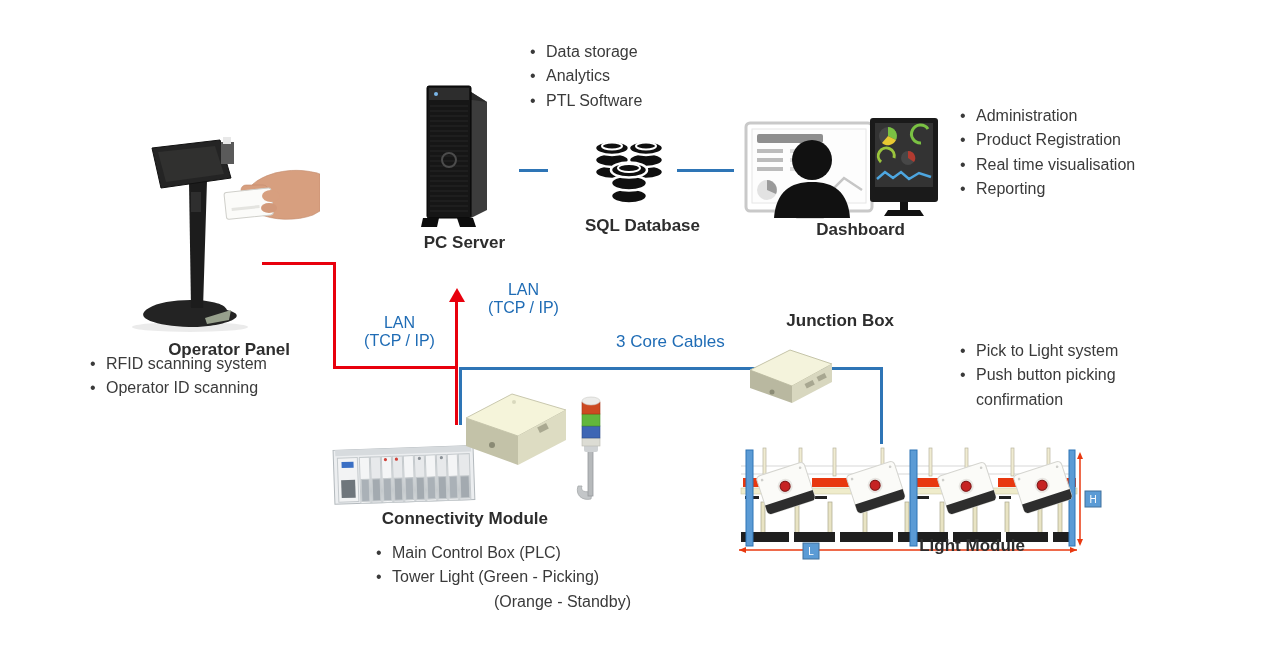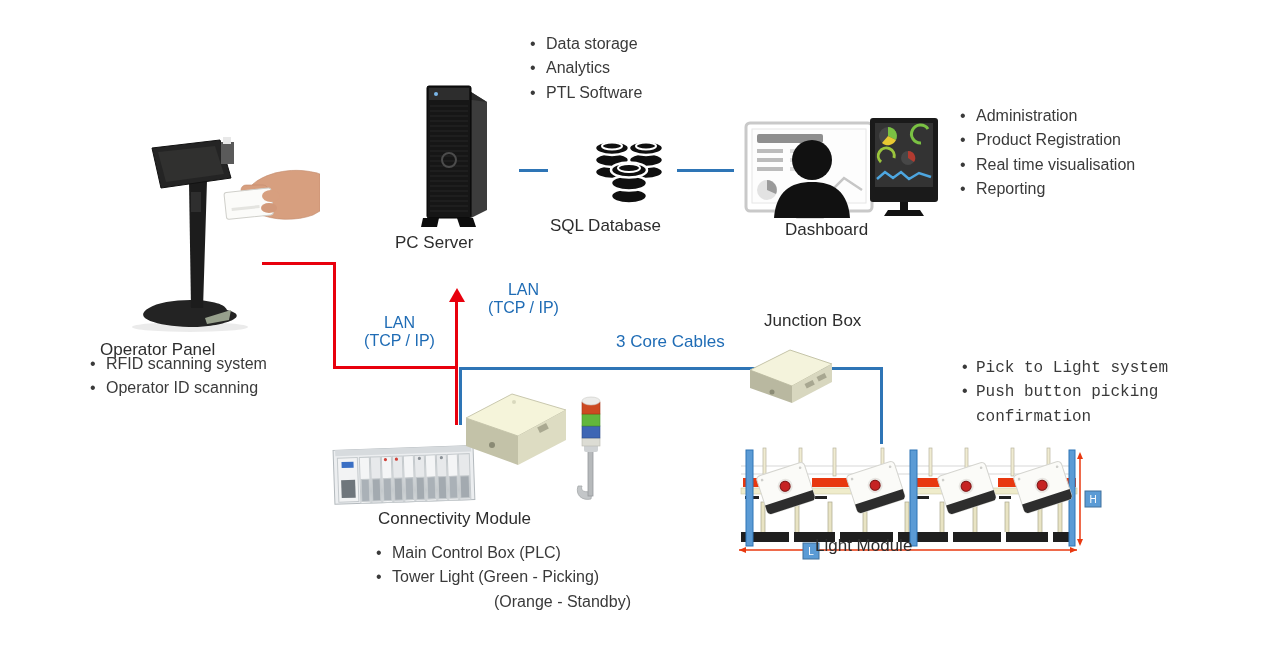--- a/index.html
+++ b/index.html
@@ -1,21 +1,21 @@
 <!DOCTYPE html>
 <html><head>
 <meta charset="utf-8">
 <style>
   html,body{margin:0;padding:0;background:#ffffff;}
   #canvas{
     position:relative;width:1280px;height:668px;background:#ffffff;overflow:hidden;
     font-family:"Liberation Sans", sans-serif;color:#3a3a3a;
   }
   .abs{position:absolute;}
-  .node-label{font-weight:400;font-size:17px;color:#2d2d2d;text-align:left;}
+  .node-label{font-weight:700;font-size:17px;color:#2d2d2d;text-align:right;}
   .bullets{list-style:none;margin:0;padding:0;font-size:16px;color:#3a3a3a;line-height:1.52;}
   .bullets li{position:relative;padding-left:16px;white-space:nowrap;}
   .bullets li::before{content:"\2022";position:absolute;left:0;top:0;color:#3a3a3a;}
   .bullets li.cont{padding-left:16px;}
   .bullets li.cont::before{content:"";}
   .blue-text{color:#1f6cb5;font-size:16px;font-weight:500;text-align:center;line-height:1.15;}
   .line{position:absolute;}
   .red-line{background:#e8000d;}
   .blue-line{background:#2e75b6;}
   .arrow-up{
@@ -103,21 +103,21 @@
       <line x1="17" y1="116" x2="55" y2="116"></line>
         <line x1="17" y1="121" x2="55" y2="121"></line>
       <line x1="17" y1="126" x2="55" y2="126"></line>
         <line x1="17" y1="131" x2="55" y2="131"></line>
     </g>
     <circle cx="36" cy="80" r="7" fill="none" stroke="#4c4c4c" stroke-width="2"></circle>
     <polygon points="10,138 26,138 24,147 8,147" fill="#0d0d0d"></polygon>
     <polygon points="44,138 60,138 63,147 47,147" fill="#0d0d0d"></polygon>
   </svg>
   <div class="abs node-label" style="left:395px;top:233px;width:110px;">PC Server</div>
-  <ul class="abs bullets" style="left:530px;top:32px;">
+  <ul class="abs bullets" style="left:530px;top:40px;">
     <li>Data storage</li>
     <li>Analytics</li>
     <li>PTL Software</li>
   </ul>
 
   <svg class="abs" style="left:588px;top:132px;" width="82" height="78" viewBox="0 0 82 78">
     <g>
       <ellipse cx="24" cy="40" rx="17" ry="7" fill="#0f0f0f" stroke="#fff" stroke-width="2.5"></ellipse>
       <ellipse cx="24" cy="28" rx="17" ry="7" fill="#0f0f0f" stroke="#fff" stroke-width="2.5"></ellipse>
       <ellipse cx="24" cy="16" rx="17" ry="7" fill="#0f0f0f" stroke="#fff" stroke-width="2.5"></ellipse>
@@ -254,21 +254,21 @@
     <ellipse cx="23" cy="11" rx="9" ry="4" fill="#ececea" stroke="#c9c9c4" stroke-width="0.6"></ellipse>
   </svg>
 
   <div class="abs node-label" style="left:378px;top:509px;width:170px;">Connectivity Module</div>
   <ul class="abs bullets" style="left:376px;top:541px;">
     <li>Main Control Box (PLC)</li>
     <li>Tower Light (Green - Picking)</li>
     <li class="cont" style="margin-left:102px;">(Orange - Standby)</li>
   </ul>
 
-  <ul class="abs bullets" style="left:960px;top:356px;font-family:Liberation Mono, monospace;">
+  <ul class="abs bullets" style="left:960px;top:339px;">
     <li>Pick to Light system</li>
     <li>Push button picking</li>
     <li class="cont">confirmation</li>
   </ul>
 
   <svg class="abs" style="left:733px;top:444px;" width="370" height="122" viewBox="0 0 370 122">
 
     <g stroke="#e4e4e4" stroke-width="1.5">
       <line x1="8" y1="22" x2="342" y2="22"></line>
         <line x1="8" y1="30" x2="342" y2="30"></line>

